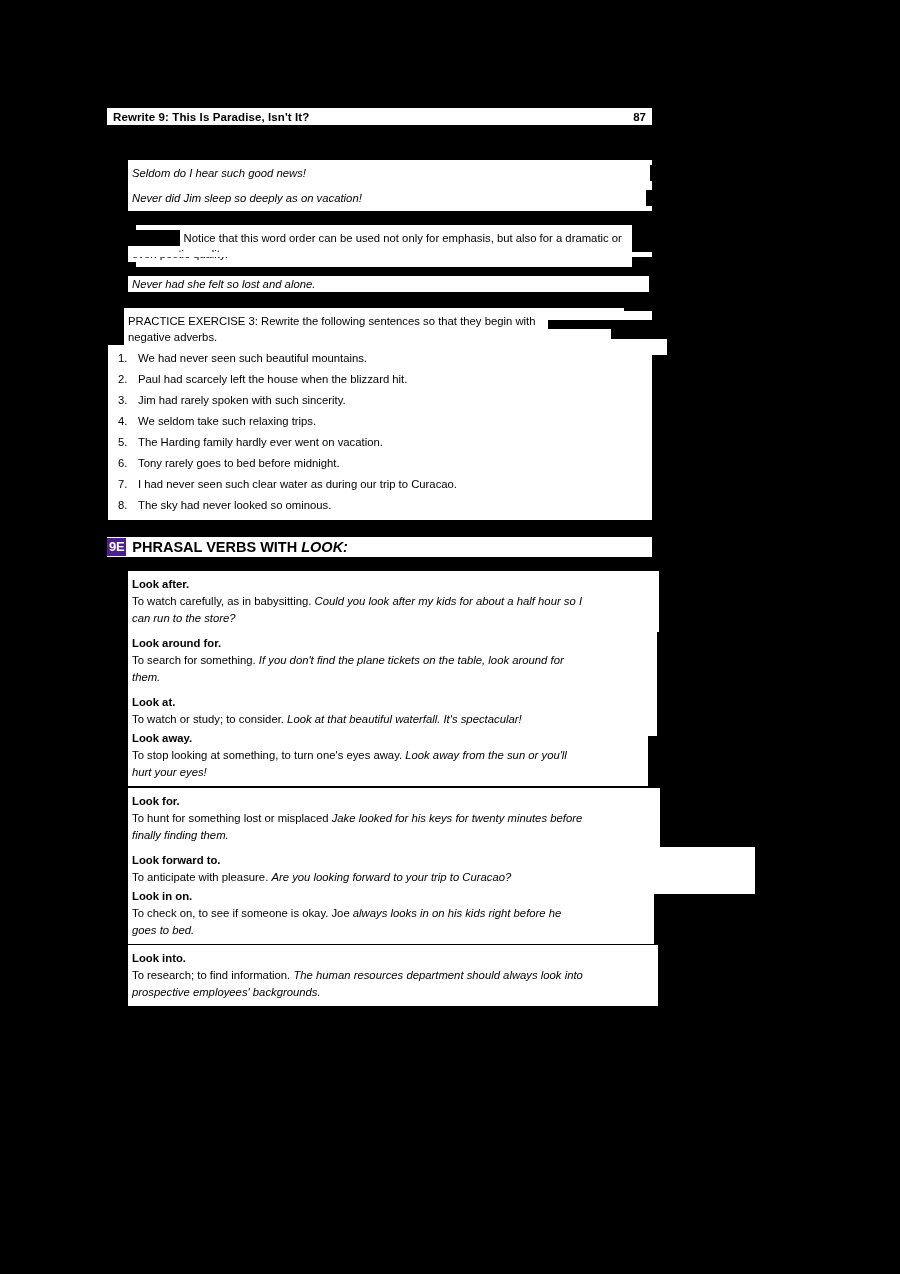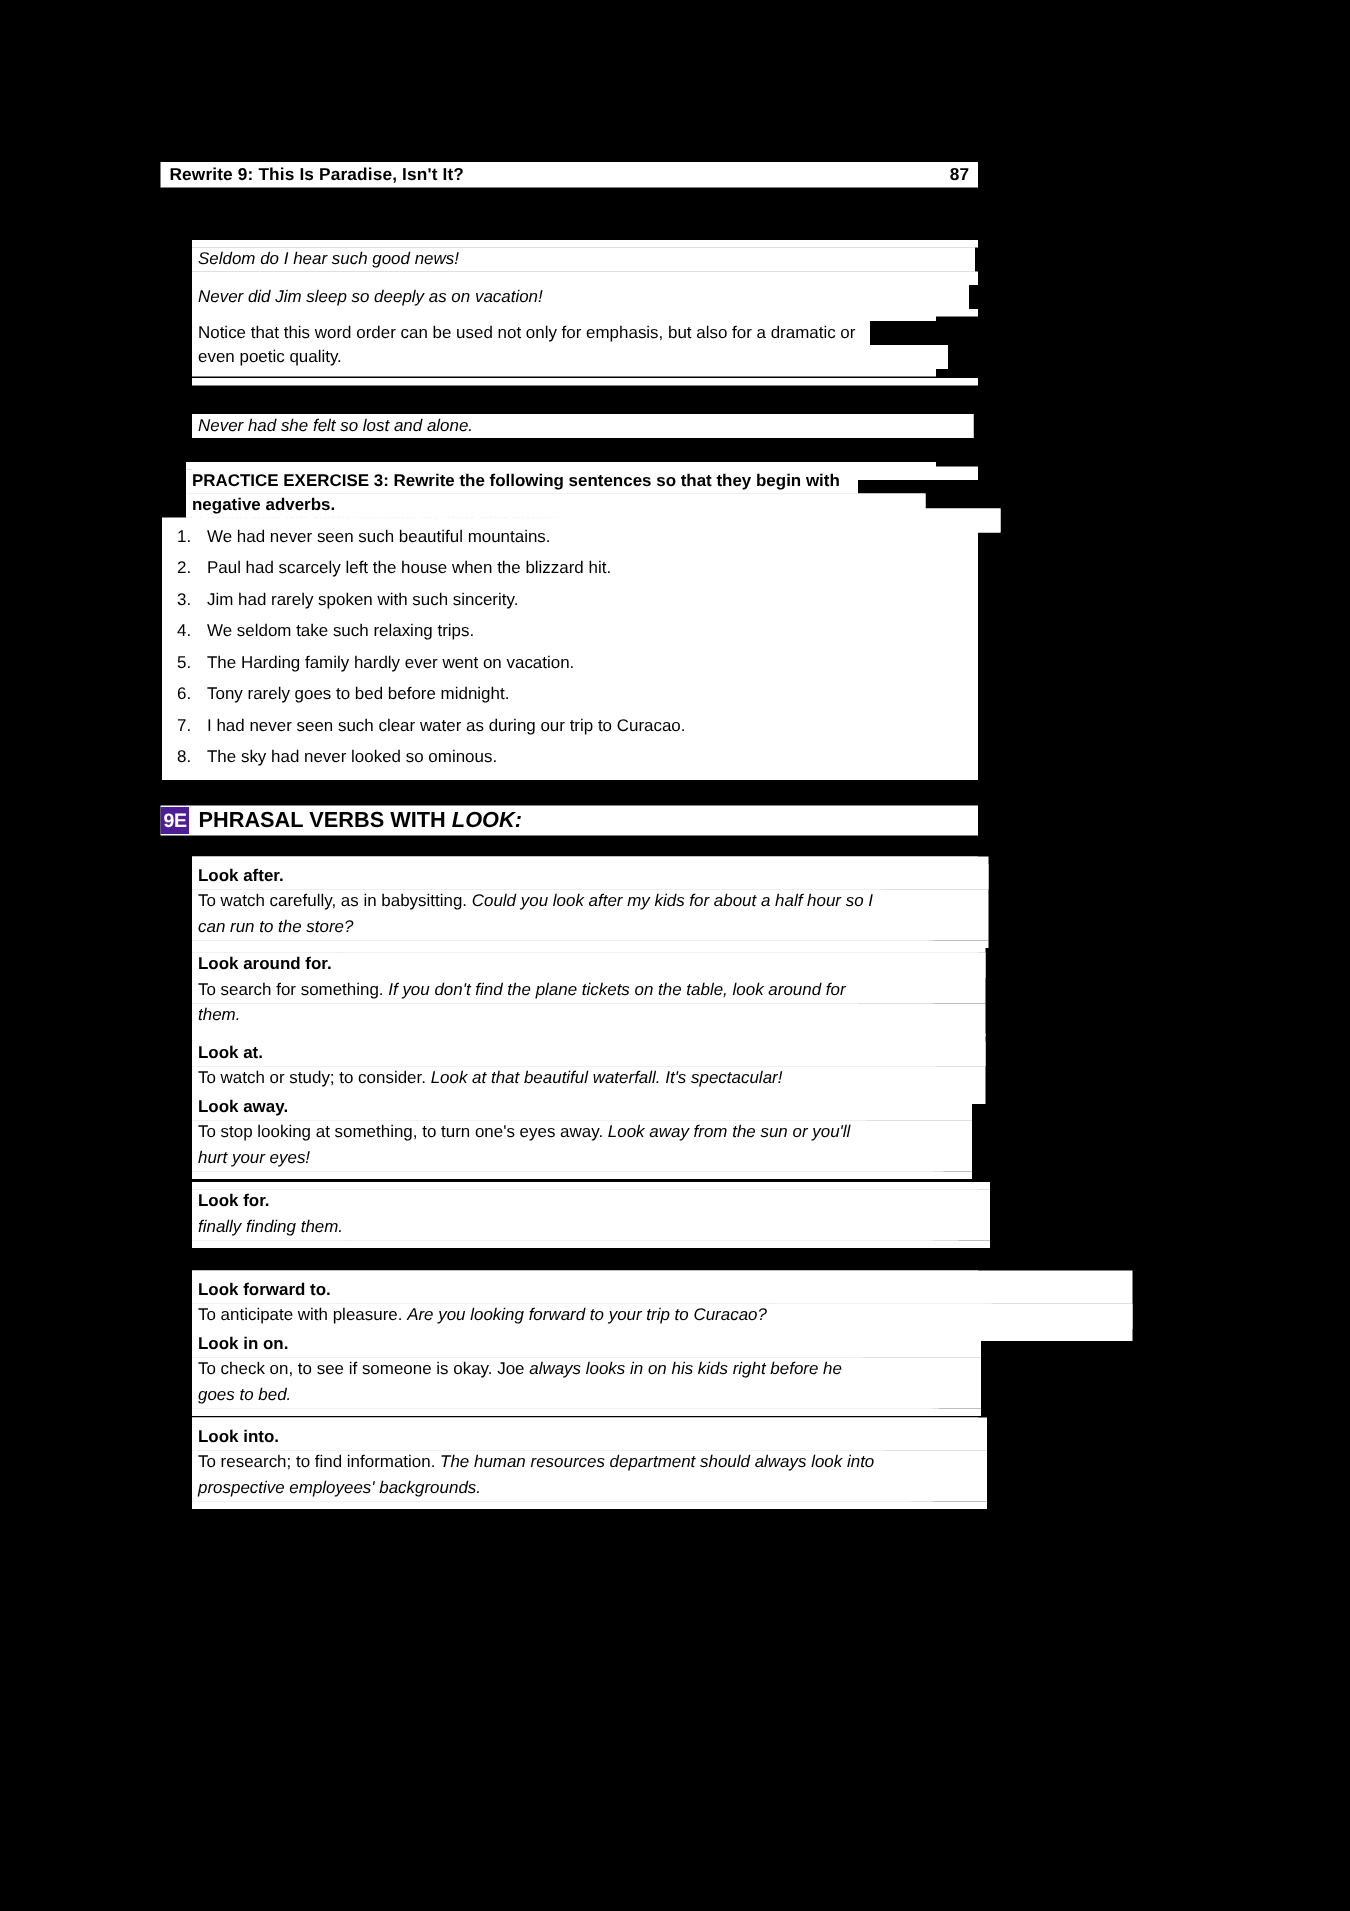--- a/index.html
+++ b/index.html
@@ -51,21 +51,21 @@
   .line {
     background: #ffffff;
     font-size: 11.3px;
     line-height: 16px;
     white-space: nowrap;
     padding: 0 4px 0 4px;
     box-sizing: border-box;
     width: max-content;
   }
   .line.ital { font-style: italic; }
-  .line.bold { font-weight: bold; }
+  .line.bold { font-weight: normal; }
 
   
   .stack {
     position: absolute;
     display: flex;
     flex-direction: column;
     align-items: flex-start;
   }
   .stack .row {
     display: flex;
@@ -164,21 +164,21 @@
     <div class="row">
       <div class="spacer-w" style="width:524px;height:9px;"></div>
     </div>
     <div class="row">
       <div class="line ital">Never did Jim sleep so deeply as on vacation!</div>
       <div class="spacer-w" style="width:280px;height:16px;"></div>
     </div>
     <div class="pad-bot" style="width:524px;"></div>
   </div>
 
-  <div class="stack" style="left:128px; top:209px;">
+  <div class="stack" style="left:128px; top:225px;align-items:flex-end;">
     <div class="pad-top" style="width:496px;"></div>
     <div class="row">
       <div class="line">Notice that this word order can be used not only for emphasis, but also for a dramatic or</div>
       <div class="spacer-w" style="width:6px;height:16px;"></div>
     </div>
     <div class="row">
       <div class="line">even poetic quality.</div>
       <div class="spacer-w" style="width:400px;height:16px;"></div>
     </div>
     <div class="pad-bot" style="width:496px;"></div>
@@ -332,20 +332,24 @@
 
   <div class="entry" style="left:128px; top:788px;">
     <div class="row">
         <div class="spacer-w" style="width:524px;height:5px;"></div>
       </div>
     <div class="row">
       <div class="term">Look for.</div>
       <div class="spacer-w" style="width:476px;height:17px;"></div>
     </div>
     <div class="row">
+      <div class="def"><span>To hunt for something lost or misplaced </span><span class="ex">Jake looked for his keys for twenty minutes before</span></div>
+      <div class="spacer-w" style="width:2px;height:17px;"></div>
+    </div>
+    <div class="row">
       <div class="def"><span class="ex">finally finding them.</span></div>
       <div class="spacer-w" style="width:406px;height:17px;"></div>
     </div>
     <div class="row">
         <div class="spacer-w" style="width:494px;height:5px;"></div>
       </div>
   </div>
 
   <div class="entry" style="left:128px; top:847px;">
     <div class="row">

